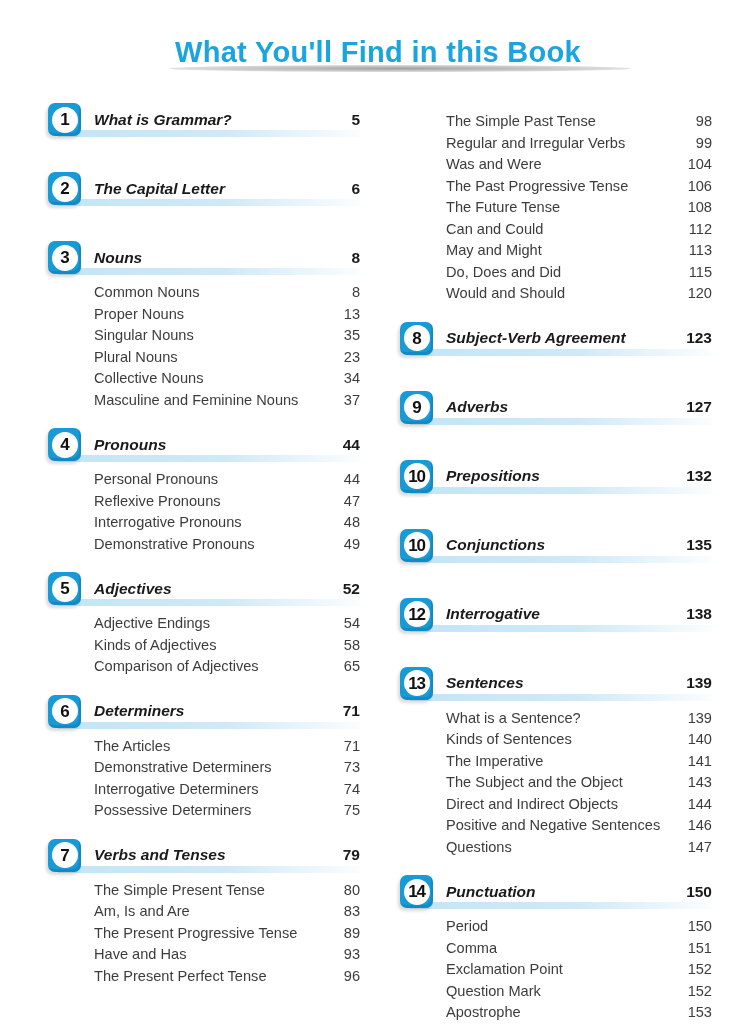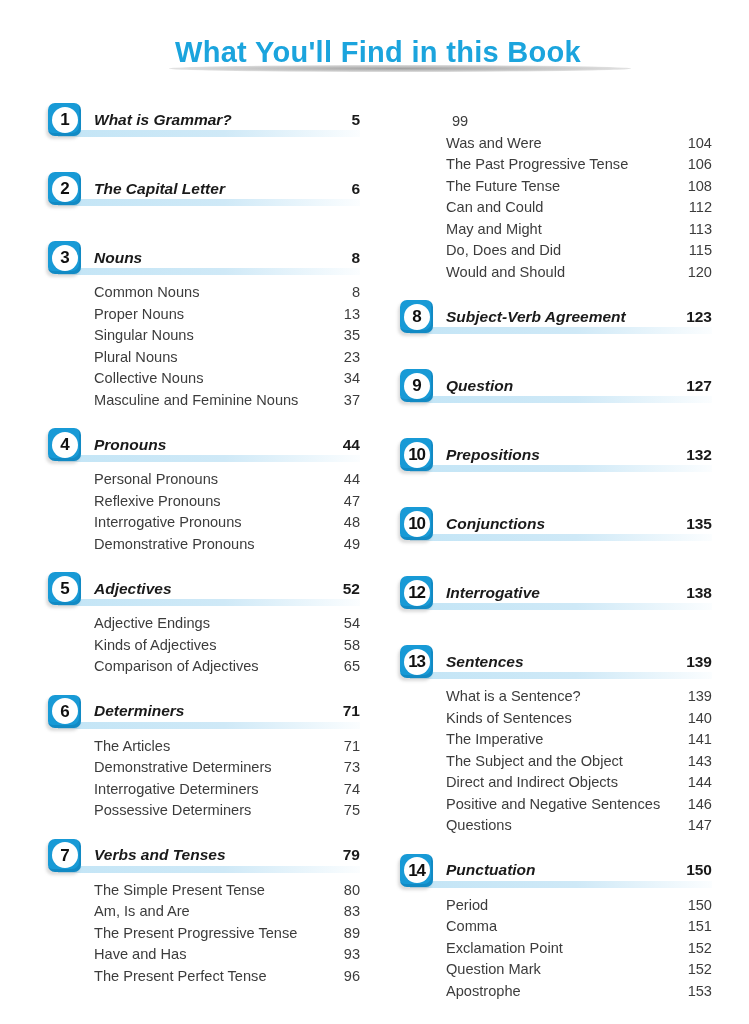--- a/index.html
+++ b/index.html
@@ -304,20 +304,25 @@
               <span class="entry-label">The Present Perfect Tense</span>
               <span class="entry-page">96</span>
             </li>
           </ul>
         </section>
       </div>
     <div class="column">
         <section class="toc-section continuation">
           <ul class="sub-items">
             <li class="sub-item">
+              <span class="entry-label">The Simple Past Tense</span>
+              <span class="entry-page">98</span>
+            </li>
+            <li class="sub-item">
+              <span class="entry-label">Regular and Irregular Verbs</span>
               <span class="entry-page">99</span>
             </li>
             <li class="sub-item">
               <span class="entry-label">Was and Were</span>
               <span class="entry-page">104</span>
             </li>
             <li class="sub-item">
               <span class="entry-label">The Past Progressive Tense</span>
               <span class="entry-page">106</span>
             </li>
@@ -355,21 +360,21 @@
             <span class="rule"></span>
           </div>
         </section>
         <section class="toc-section no-items">
           <div class="section-header">
             <span class="badge">
               <span class="badge-circle">
                 <span class="badge-num">9</span>
               </span>
             </span>
-            <span class="section-title">Question</span>
+            <span class="section-title">Adverbs</span>
             <span class="section-page">127</span>
             <span class="rule"></span>
           </div>
         </section>
         <section class="toc-section no-items">
           <div class="section-header">
             <span class="badge">
               <span class="badge-circle">
                 <span class="badge-num">10</span>
               </span>

